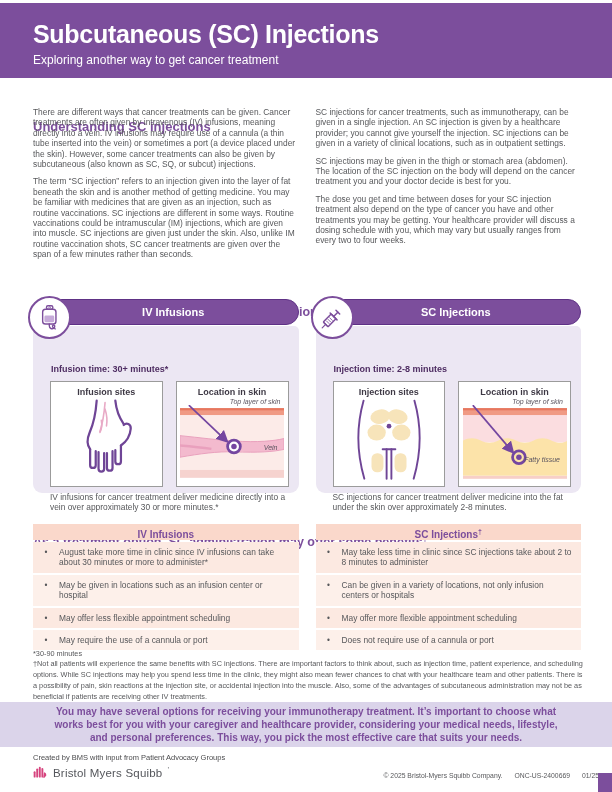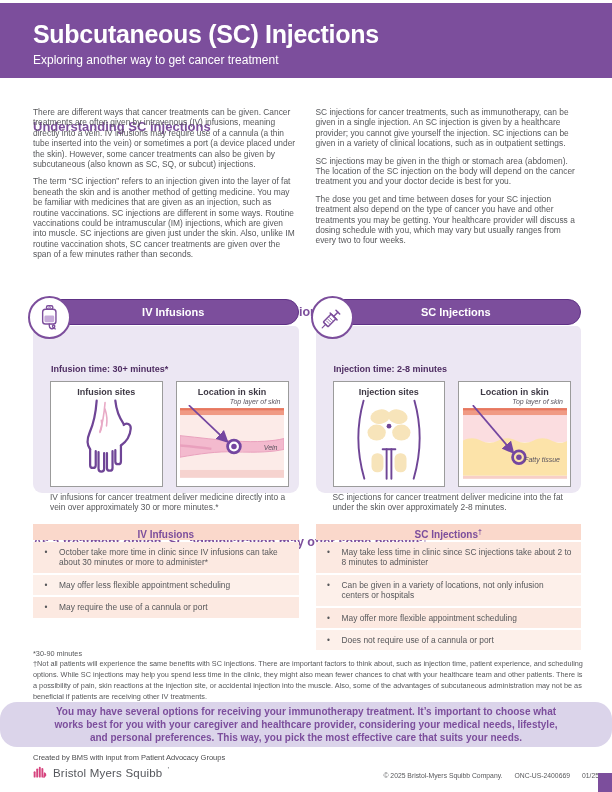--- a/index.html
+++ b/index.html
@@ -53,21 +53,21 @@
   .trow:nth-child(odd)  { background:#fdf0ea; }
   .trow .bullet { width:26px; flex-shrink:0; text-align:center; color:#57585b; font-size:8.4px; line-height:10.4px; }
   .trow .bullet::before { content:"\2022"; }
   .trow .trow-text { font-size:8.4px; line-height:10.4px; color:#57585b; }
 
   
   .fn1 { position:absolute; left:33px; top:649px; font-size:7.3px; color:#57585b; }
   .fn2 { position:absolute; left:33px; top:658px; width:552px; font-size:7.3px; line-height:11px; color:#57585b; }
 
   
-  .callout { position:absolute; left:0; top:702px; width:612px; height:45px; background:#dbd4ea; display:flex; align-items:center; justify-content:center;border-radius:17px; }
+  .callout { position:absolute; left:0; top:702px; width:612px; height:45px; background:#dbd4ea; display:flex; align-items:center; justify-content:center; }
   .callout p { width:510px; text-align:center; font-size:10px; font-weight:bold; color:#7c4e9c; line-height:13px; }
 
   
   .createdby { position:absolute; left:33px; top:753px; font-size:7.5px; color:#4b4b4d; }
   .logo { position:absolute; left:33px; top:765px; display:flex; align-items:center; gap:5px; }
   .logo-text { font-size:11.5px; color:#54565b; letter-spacing:0.2px; }
   .logo-mark { font-size:7px; color:#54565b; align-self:flex-start; margin-top:1px; }
   .copyright { position:absolute; right:13px; top:772px; display:flex; gap:12px; font-size:6.8px; color:#57585b; }
   .corner-tab { position:absolute; right:0; bottom:0; width:14px; height:19px; background:#7c4e9c; }
 </style>
@@ -227,21 +227,25 @@
     </section>
   </div>
 
   <h2 class="sect-h h-ben"><span>As a treatment option, SC administration may offer some benefits</span><sup>†</sup></h2>
 
   <div class="tables">
     <div class="btable">
       <div class="thead"><span>IV Infusions</span><sup></sup></div>
       <div class="trow">
           <span class="bullet"></span>
-          <span class="trow-text">October take more time in clinic since IV infusions can take about 30 minutes or more to administer*</span>
+          <span class="trow-text">August take more time in clinic since IV infusions can take about 30 minutes or more to administer*</span>
+        </div>
+      <div class="trow">
+          <span class="bullet"></span>
+          <span class="trow-text">May be given in locations such as an infusion center or hospital</span>
         </div>
       <div class="trow">
           <span class="bullet"></span>
           <span class="trow-text">May offer less flexible appointment scheduling</span>
         </div>
       <div class="trow">
           <span class="bullet"></span>
           <span class="trow-text">May require the use of a cannula or port</span>
         </div>
     </div>

